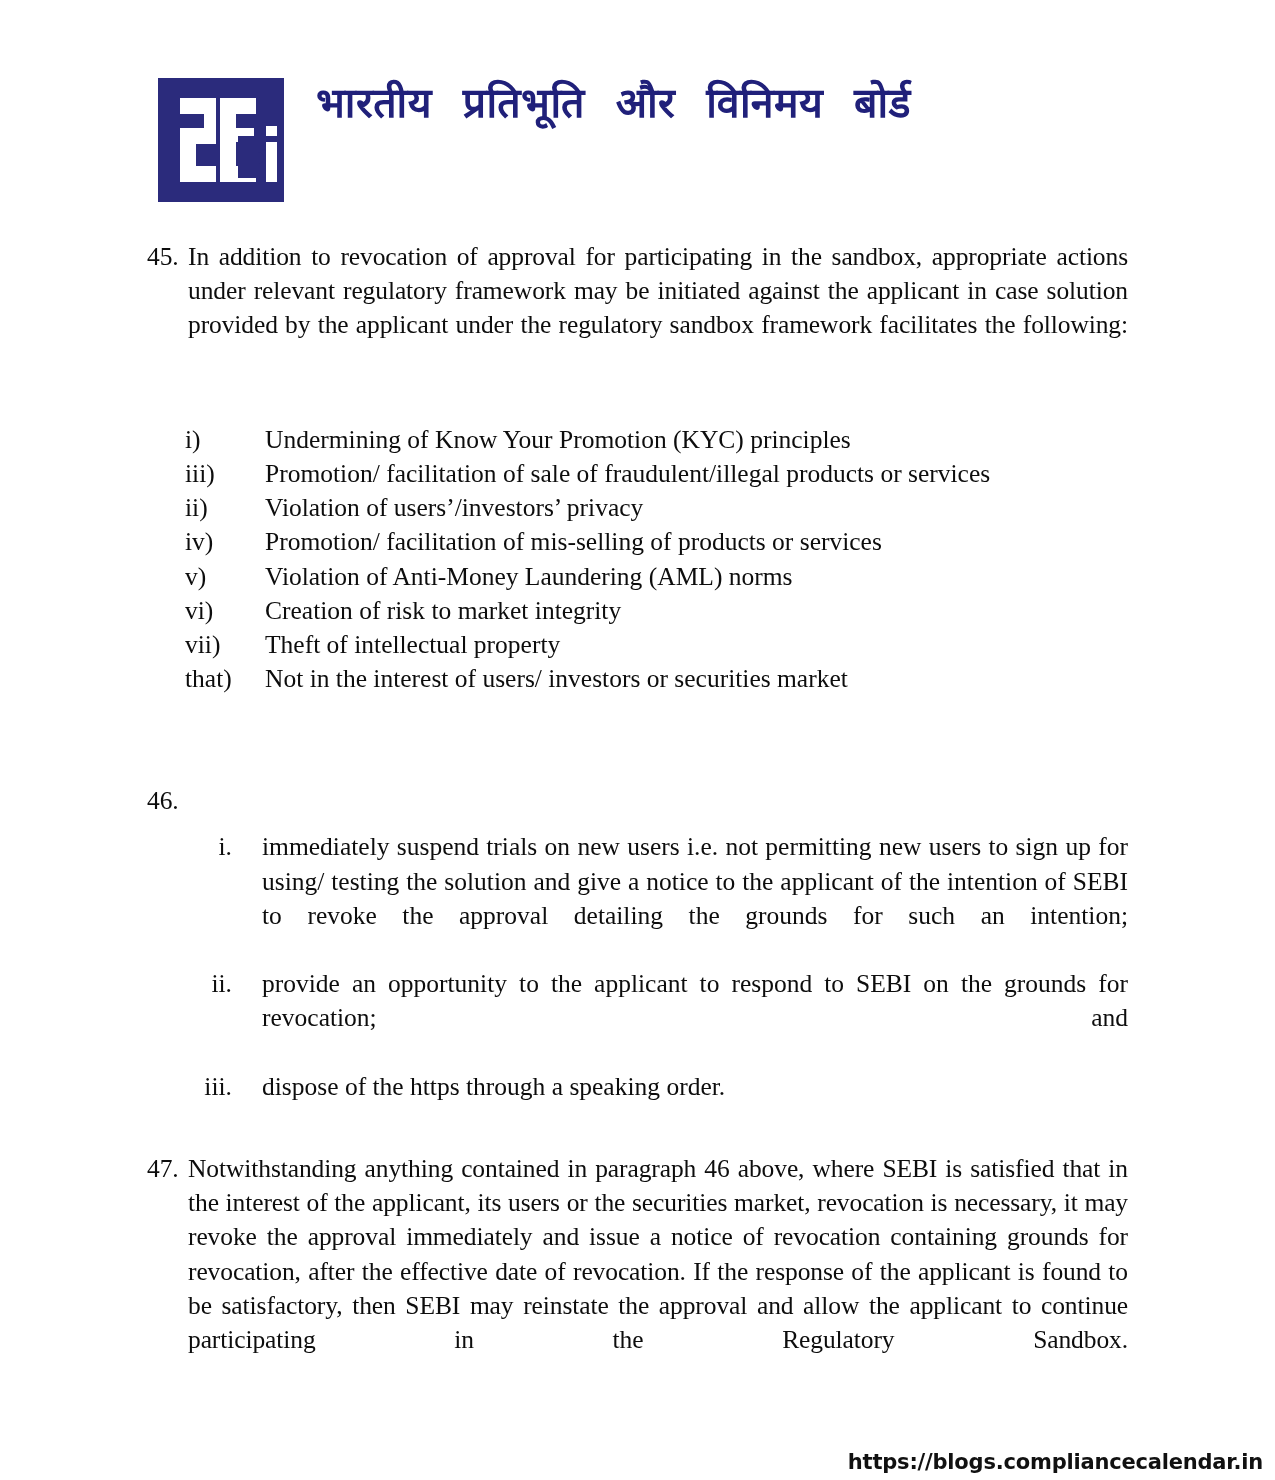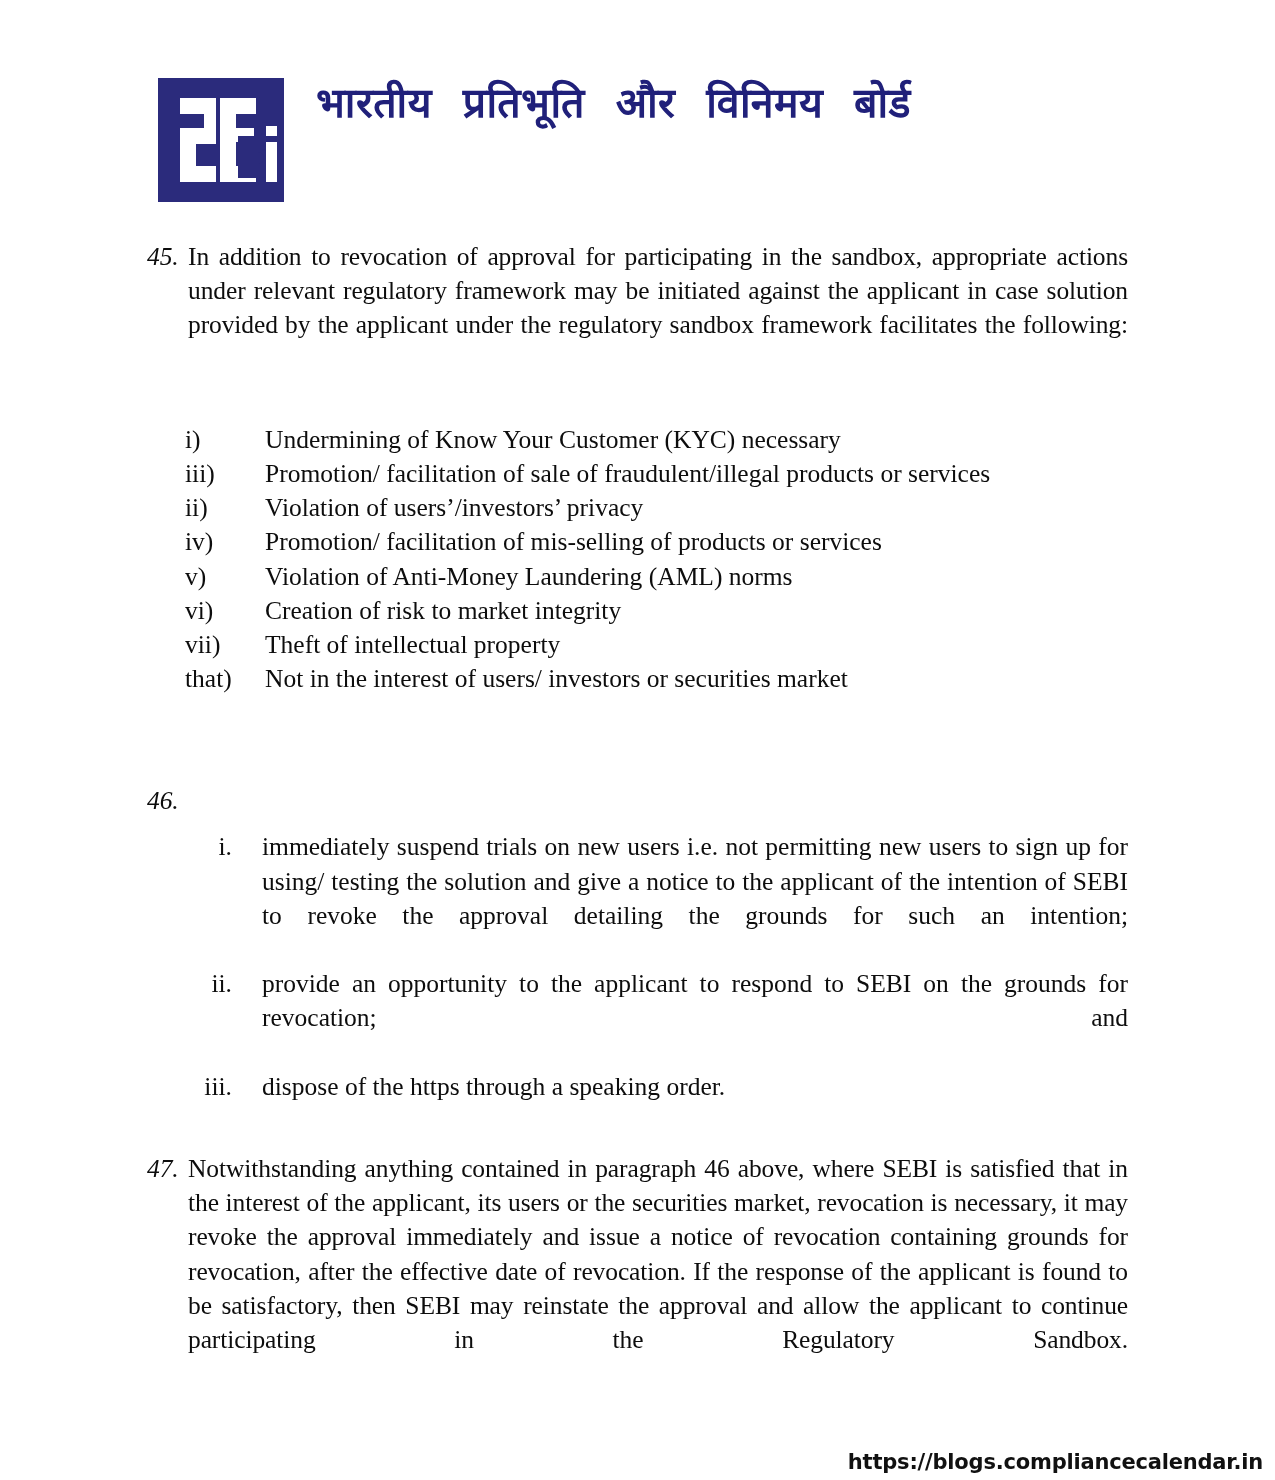--- a/index.html
+++ b/index.html
@@ -86,21 +86,20 @@
     letter-spacing: -0.1px;
   }
   .para .num {
     position: absolute;
     left: 147px;
     top: 0;
     width: 40px;
     text-align: left;
     font-size: 25.5px;
     line-height: 34.2px;
-    font-style: italic;
   }
   .para .txt { display: block; }
   
   .para .txt::after {
     content: "";
     display: inline-block;
     width: 100%;
   }
 
   
@@ -212,21 +211,21 @@
   <div class="para">
     <span class="num">45.</span>
     <span class="txt">In addition to revocation of approval for participating in the sandbox, appropriate actions under relevant regulatory framework may be initiated against the applicant in case solution provided by the applicant under the regulatory sandbox framework facilitates the following:</span>
   </div>
 
   <div class="gap-lg"></div>
 
   <ul class="list-paren">
     <li>
       <span class="mk">i)</span>
-      <span>Undermining of Know Your Customer (KYC) necessary</span>
+      <span>Undermining of Know Your Promotion (KYC) principles</span>
     </li>
     <li>
       <span class="mk wide">iii)</span>
       <span>Promotion/ facilitation of sale of fraudulent/illegal products or services</span>
     </li>
     <li>
       <span class="mk">ii)</span>
       <span>Violation of users’/investors’ privacy</span>
     </li>
     <li>

